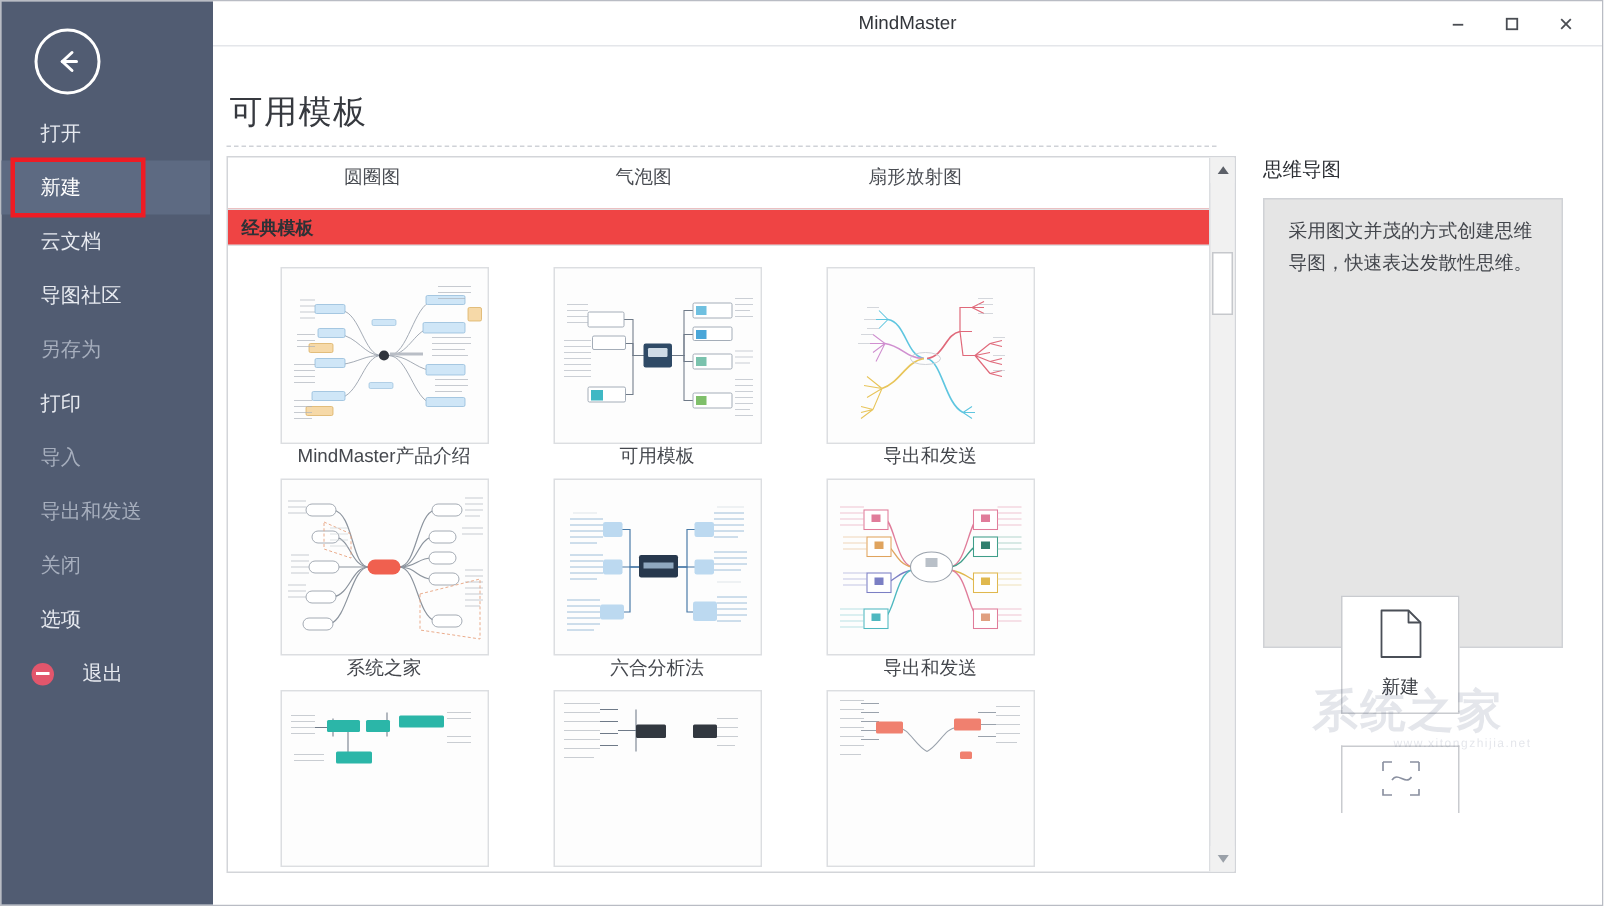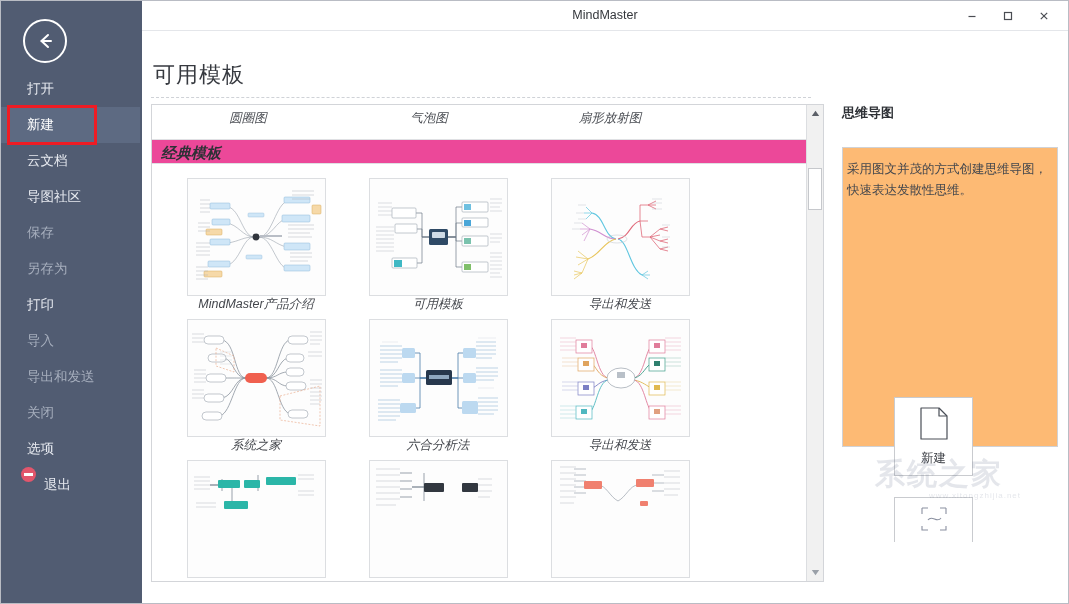--- a/index.html
+++ b/index.html
@@ -36,22 +36,23 @@
     height: 36px; line-height: 36px;
     padding-left: 26px;
     font-size: 13.5px;
     color: #e7eaf0;
     cursor: pointer;
     white-space: nowrap;
   }
   .nav-item.dim { color: #a6aebd; }
   .nav-item.selected { background: #5d6a82; color: #ffffff; }
   .nav-item.exit {
-    display: flex; align-items: flex-start;
+    display: flex; align-items: center;
     padding-left: 20px;
+    gap: 11px;
   }
   .exit-icon {
     width: 15px; height: 15px; border-radius: 50%;
     background: #e2566c; display: inline-flex;
     align-items: center; justify-content: center;
     margin-right: 8px; flex: none;
   }
   .exit-icon i { display: block; width: 9px; height: 2.5px; background: #ffffff; }
 
   
@@ -112,38 +113,37 @@
     position: absolute; left: 9px; top: 72px;
     width: 673px; height: 478px;
     border: 1px solid #d3d5d9;
     background: #ffffff;
     overflow: hidden;
   }
   .tpl-scrollport {
     position: absolute; left: 0; top: 0;
     width: 655px; height: 476px;
     overflow: hidden;
-    font-style: italic;
   }
   .prev-caption-row {
     position: relative;
     height: 34px;
     width: 655px;
   }
   .prev-caption {
     position: absolute; top: 5px;
     font-size: 12.5px; color: #4a4d53;
     text-align: center;
     width: 140px;
   }
   .section-head {
     position: relative;
     height: 25px; line-height: 25px;
-    background: #ec4899;
-    font-size: 15px; font-weight: bold; color: #2e3136;
+    background: #ef4444;
+    font-size: 12px; font-weight: bold; color: #2e3136;
     padding-left: 9px;
     border-top: 1px solid #dfe0e3;
     border-bottom: 1px solid #dfe0e3;
   }
   .tpl-grid {
     position: relative;
     padding: 14px 0 0 13px;
     display: flex; flex-wrap: wrap;
     gap: 0;
   }
@@ -188,28 +188,28 @@
     border: 1px solid #c6c8cc;
     cursor: pointer;
   }
 
   
   .info-panel {
     position: absolute; left: 700px; top: 72px;
     width: 215px;
   }
   .info-title {
-    font-size: 13px; font-weight: bold; color: #2e3136;
-    margin-bottom: 25px;
+    font-size: 13px; font-weight: normal; color: #2e3136;
+    margin-bottom: 10px;
   }
   .info-box {
-    width: 216px; height: 300px;
+    width: 200px; height: 300px;
     border: 1px solid #d0d2d6;
-    background: #fdba74;
-    padding: 11px 4px;
+    background: #e5e5e5;
+    padding: 11px 16px;
     font-size: 12.5px;
     line-height: 1.65;
     color: #44474d;
   }
 
   .new-area { position: absolute; left: 752px; top: 365px; }
   .new-tile {
     width: 79px; height: 79px;
     border: 1px solid #c9cbcf;
     background: #ffffff;
@@ -259,23 +259,20 @@
         <span>打开</span>
       </div>
       <div class="nav-item selected">
         <span>新建</span>
       </div>
       <div class="nav-item">
         <span>云文档</span>
       </div>
       <div class="nav-item">
         <span>导图社区</span>
-      </div>
-      <div class="nav-item dim">
-        <span>保存</span>
       </div>
       <div class="nav-item dim">
         <span>另存为</span>
       </div>
       <div class="nav-item">
         <span>打印</span>
       </div>
       <div class="nav-item dim">
         <span>导入</span>
       </div>

